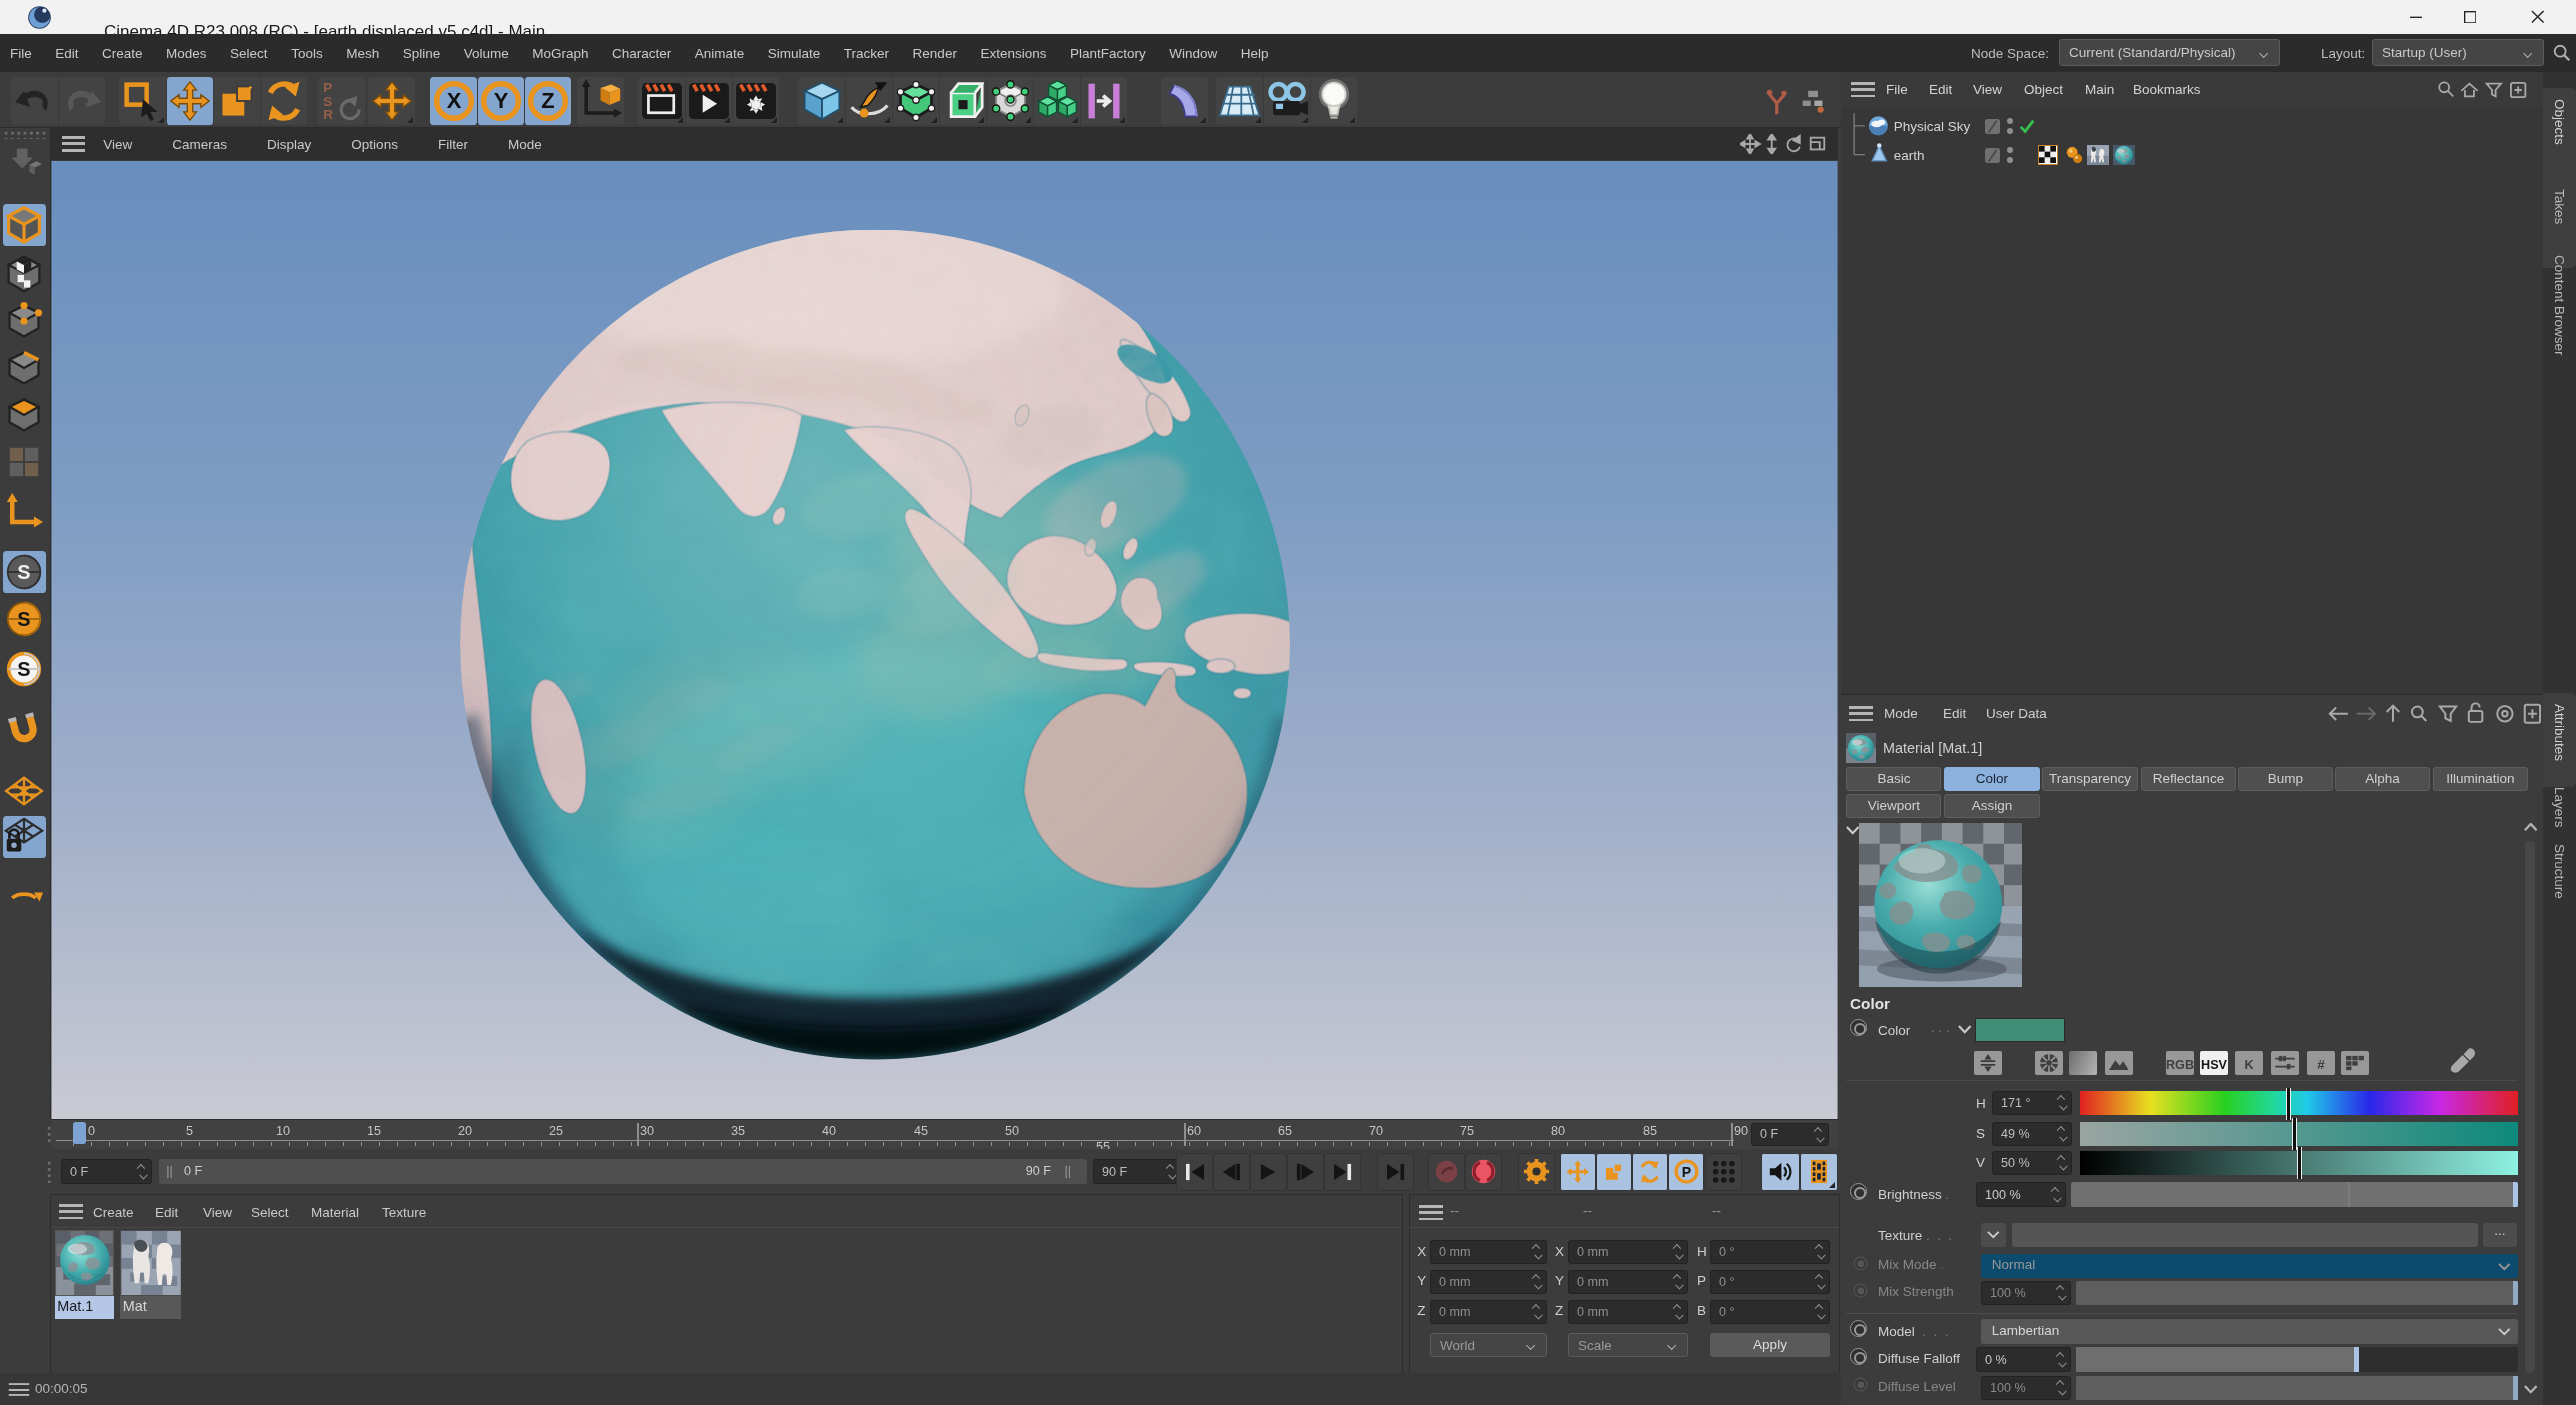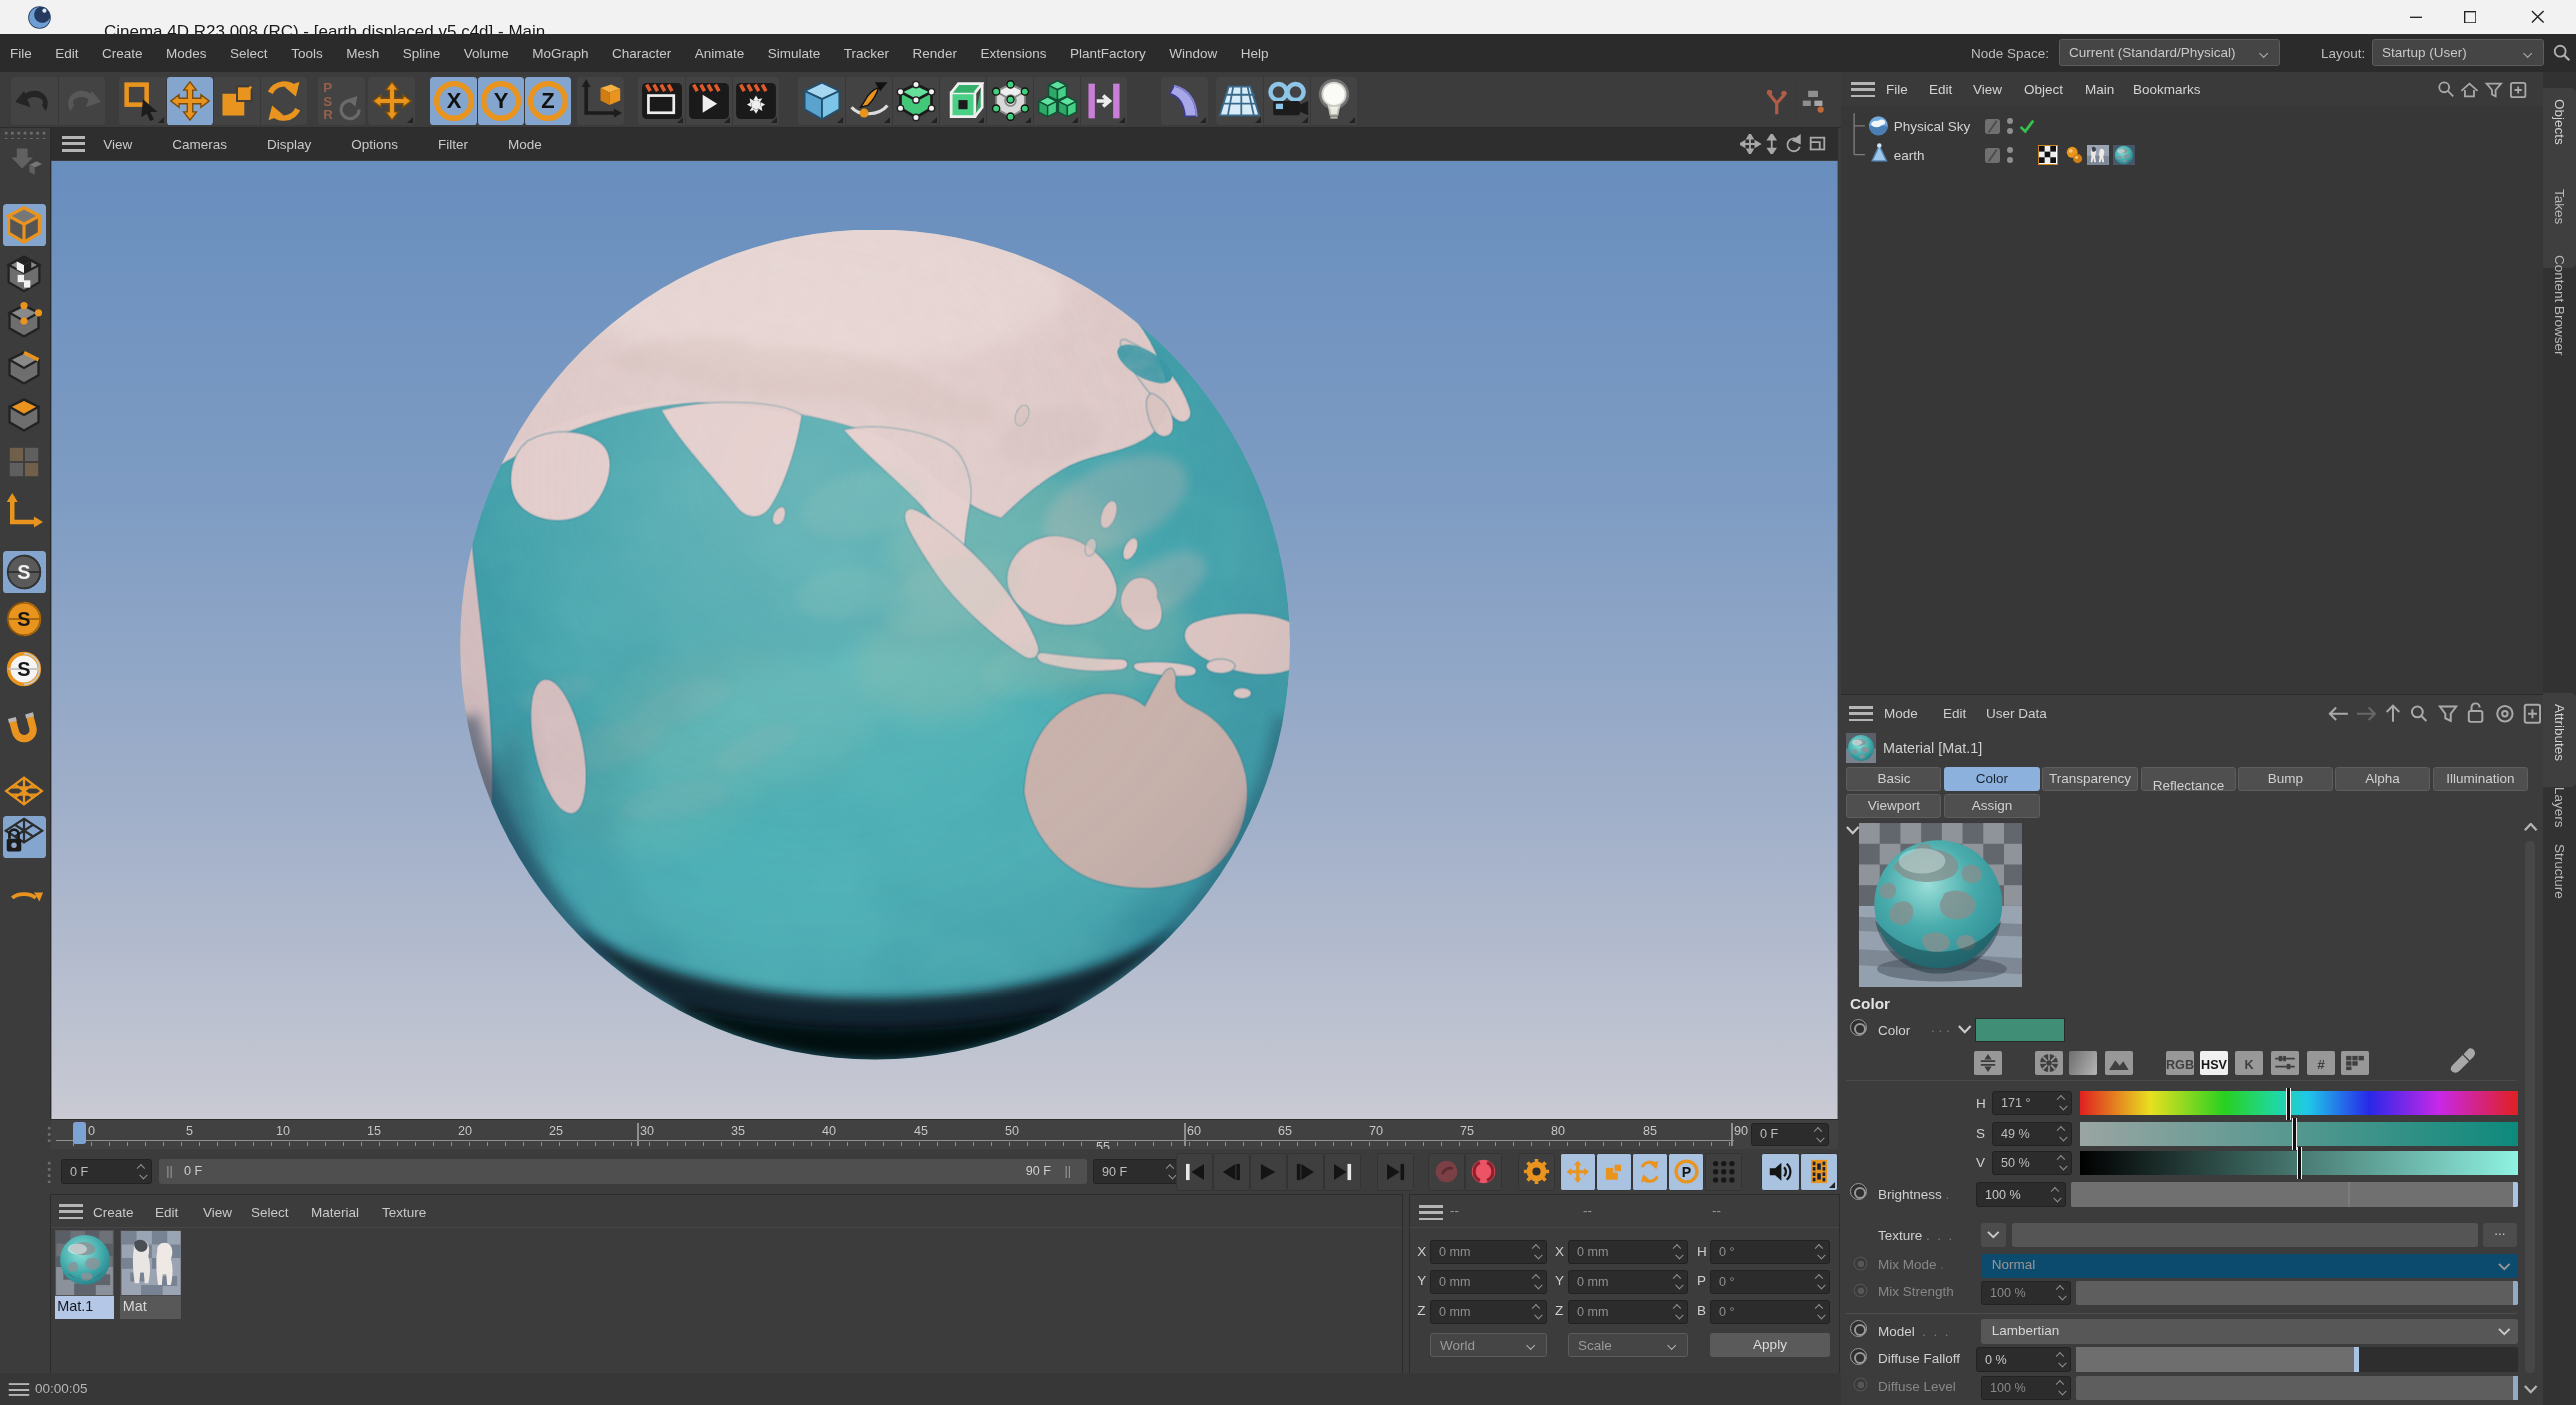--- a/index.html
+++ b/index.html
@@ -1108,21 +1108,21 @@
     </svg>
     <div class="abs" style="left:5.4px; top:36px; width:30px; height:30px; background:#2c2c2c; overflow:hidden;"><svg width="30" height="30" viewBox="0 0 33 33">
           <rect width="33" height="33" fill="#585f66"></rect>
           <rect y="17" width="33" height="16" fill="#79828c"></rect>
           <use href="#minearth" x="1" y="1" width="31" height="31"></use>
         </svg></div>
     <span class="abs" style="left:42px; top:43px; font-size:14.4px;">Material [Mat.1]</span>
     <div class="abs" style="left:5.4px; top:70px; width:95px; height:24px; background:#4f4f4f; border:0.9px solid #5e5e5e; border-radius:2.7px; text-align:center; padding-top:2.7px;">Basic</div>
     <div class="abs" style="left:103px; top:70px; width:96px; height:24px; background:#8db1dd; border:0.9px solid #8db1dd; border-radius:2.7px; text-align:center; padding-top:2.7px; color:#18222f;">Color</div>
     <div class="abs" style="left:201px; top:70px; width:96px; height:24px; background:#4f4f4f; border:0.9px solid #5e5e5e; border-radius:2.7px; text-align:center; padding-top:2.7px;">Transparency</div>
-    <div class="abs" style="left:300px; top:70px; width:95px; height:24px; background:#4f4f4f; border:0.9px solid #5e5e5e; border-radius:2.7px; text-align:center; padding-top:10px;">Reflectance</div>
+    <div class="abs" style="left:300px; top:70px; width:95px; height:24px; background:#4f4f4f; border:0.9px solid #5e5e5e; border-radius:2.7px; text-align:center; padding-top:3px;">Reflectance</div>
     <div class="abs" style="left:397px; top:70px; width:95px; height:24px; background:#4f4f4f; border:0.9px solid #5e5e5e; border-radius:2.7px; text-align:center; padding-top:2.7px;">Bump</div>
     <div class="abs" style="left:494px; top:70px; width:95px; height:24px; background:#4f4f4f; border:0.9px solid #5e5e5e; border-radius:2.7px; text-align:center; padding-top:2.7px;">Alpha</div>
     <div class="abs" style="left:592px; top:70px; width:95px; height:24px; background:#4f4f4f; border:0.9px solid #5e5e5e; border-radius:2.7px; text-align:center; padding-top:2.7px;">Illumination</div>
     <div class="abs" style="left:5.4px; top:97px; width:95px; height:24px; background:#4f4f4f; border:0.9px solid #5e5e5e; border-radius:2.7px; text-align:center; padding-top:2.7px;">Viewport</div>
     <div class="abs" style="left:103px; top:97px; width:96px; height:24px; background:#4f4f4f; border:0.9px solid #5e5e5e; border-radius:2.7px; text-align:center; padding-top:2.7px;">Assign</div>
     <svg class="abs" style="left:4.5px; top:129px;" width="13.5" height="9" viewBox="0 0 15 10">
         <path d="M1 1 L7.5 8 L14 1" stroke="#c9c9c9" stroke-width="2.5" fill="none"></path>
       </svg>
     <div class="abs" style="left:18px; top:126px; width:163px; height:164px; background:#3a3a3a;">
       <svg width="163" height="164" viewBox="0 0 181 182">

